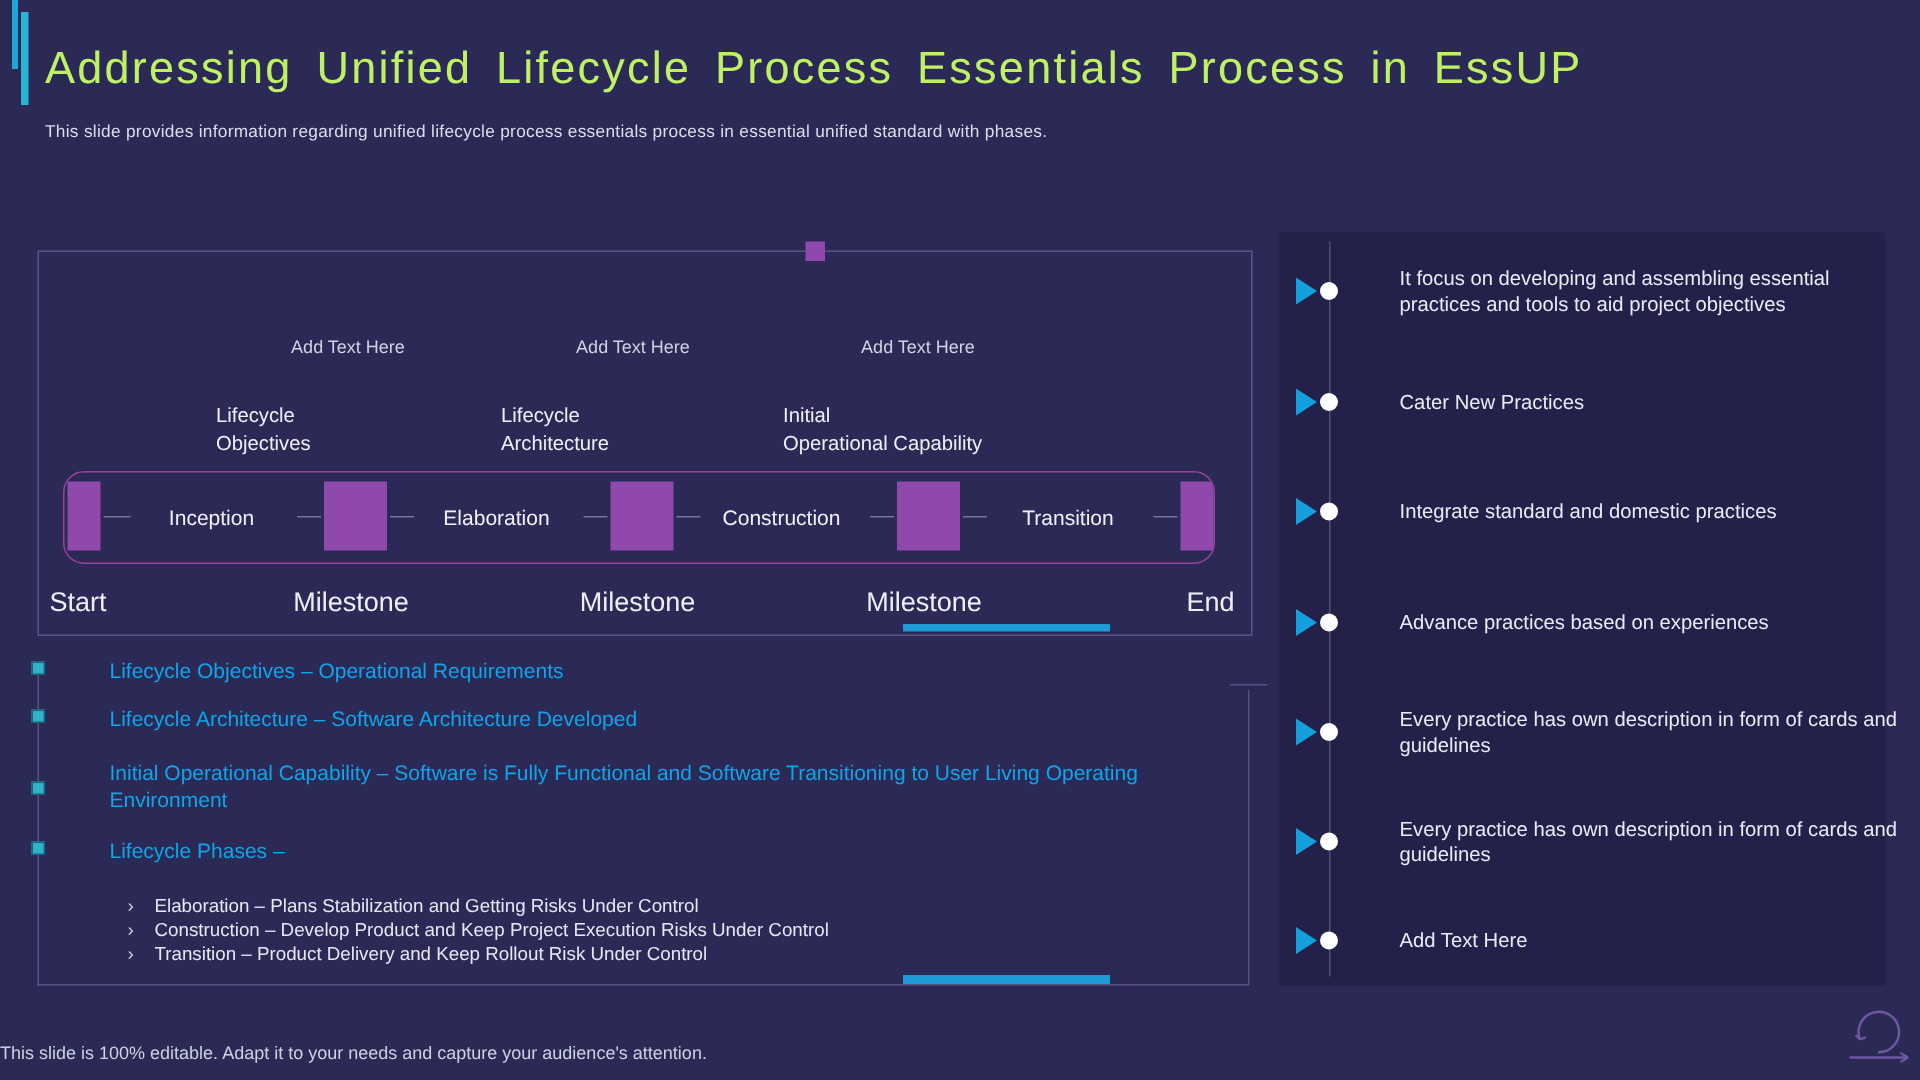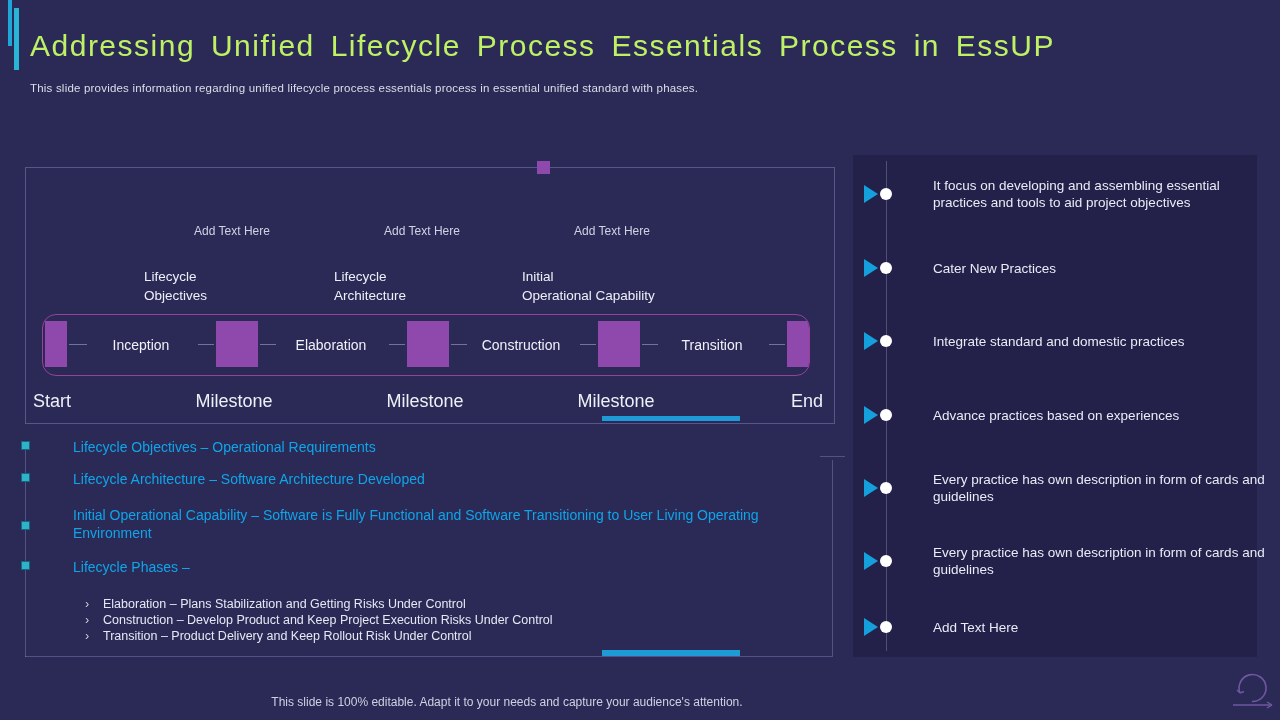--- a/index.html
+++ b/index.html
@@ -45,21 +45,21 @@
   
   .panel{left:853px;top:155px;width:404px;height:502px;background:#232049;}
   .panel .v-line{position:absolute;left:33px;top:6px;width:1px;height:490px;background:rgba(220,225,240,.25);}
   .side-item{position:absolute;left:0;width:404px;height:40px;}
   .play{position:absolute;left:11px;top:50%;margin-top:-9px;width:0;height:0;
     border-left:14px solid #14a0dd;border-top:9px solid transparent;border-bottom:9px solid transparent;}
   .dot{position:absolute;left:27px;top:50%;margin-top:-6px;width:12px;height:12px;border-radius:50%;background:#fff;}
   .side-text{position:absolute;left:52px;top:50%;transform:translateY(-50%);width:335px;
     font-size:13.5px;line-height:17px;color:#e9ebf6;margin-left:28px;}
   
-  .footer{left:0;top:695px;width:1014px;text-align:center;font-size:12px;color:#cdd1e2;}
+  .footer{left:0;top:695px;width:1014px;text-align:left;font-size:12px;color:#cdd1e2;}
   .loop-svg{left:1230px;top:667px;}
 </style>
 </head>
 <body>
 
 <div class="slide">
 
   <div class="accent-bar bar1"></div>
   <div class="accent-bar bar2"></div>
 

